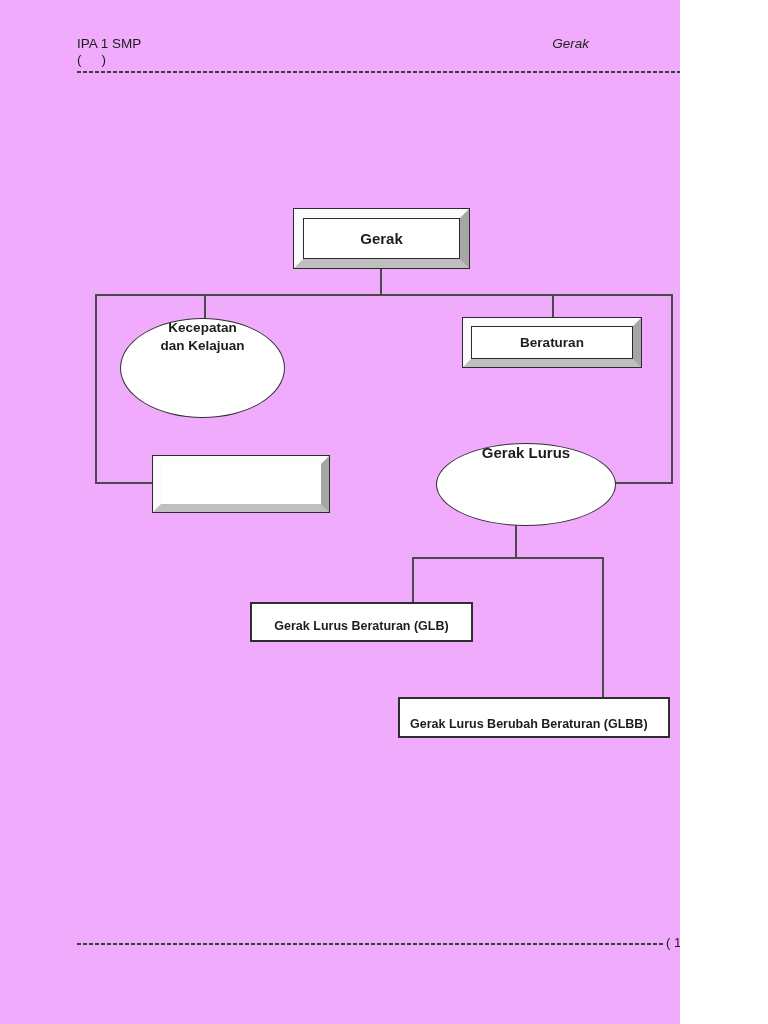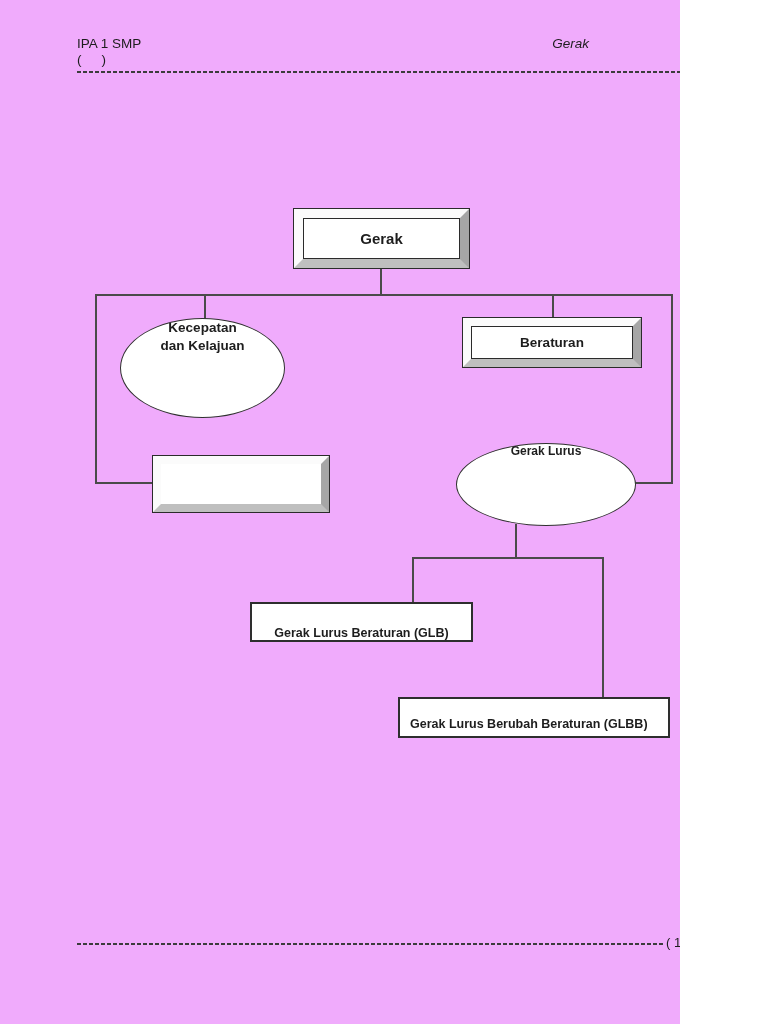--- a/index.html
+++ b/index.html
@@ -118,25 +118,25 @@
 
   <div class="bevel3d" style="left:462px; top:317px; width:180px; height:51px;">
     <div class="bevel-frame" style="border-width:8px;"></div>
     <div class="bevel-core" style="left:8px; top:8px; right:8px; bottom:8px; font-size:13.5px;">Beraturan</div>
   </div>
 
   <div class="bevel3d" style="left:152px; top:455px; width:178px; height:58px;">
     <div class="bevel-frame" style="border-width:8px;"></div>
   </div>
 
-  <div class="ellipse" style="left:456px; top:443px; width:180px; height:83px; font-size:12px; padding-bottom:24px;">
+  <div class="ellipse" style="left:436px; top:443px; width:180px; height:83px; font-size:15px; padding-bottom:24px;">
     <span>Gerak Lurus</span>
   </div>
 
-  <div class="plainbox" style="left:250px; top:602px; width:223px; height:40px; padding-top:22px; text-align:center;">
+  <div class="plainbox" style="left:250px; top:602px; width:223px; height:40px; padding-top:15px; text-align:center;">
     <span>Gerak Lurus Beraturan (GLB)</span>
   </div>
 
   <div class="plainbox" style="left:398px; top:697px; width:272px; height:41px; padding-top:18px; padding-left:10px; text-align:left;">
     <span>Gerak Lurus Berubah Beraturan (GLBB)</span>
   </div>
 
   <div class="dashed-rule rule-bottom"></div>
   <span class="txt page-num">( 1 )</span>
 

